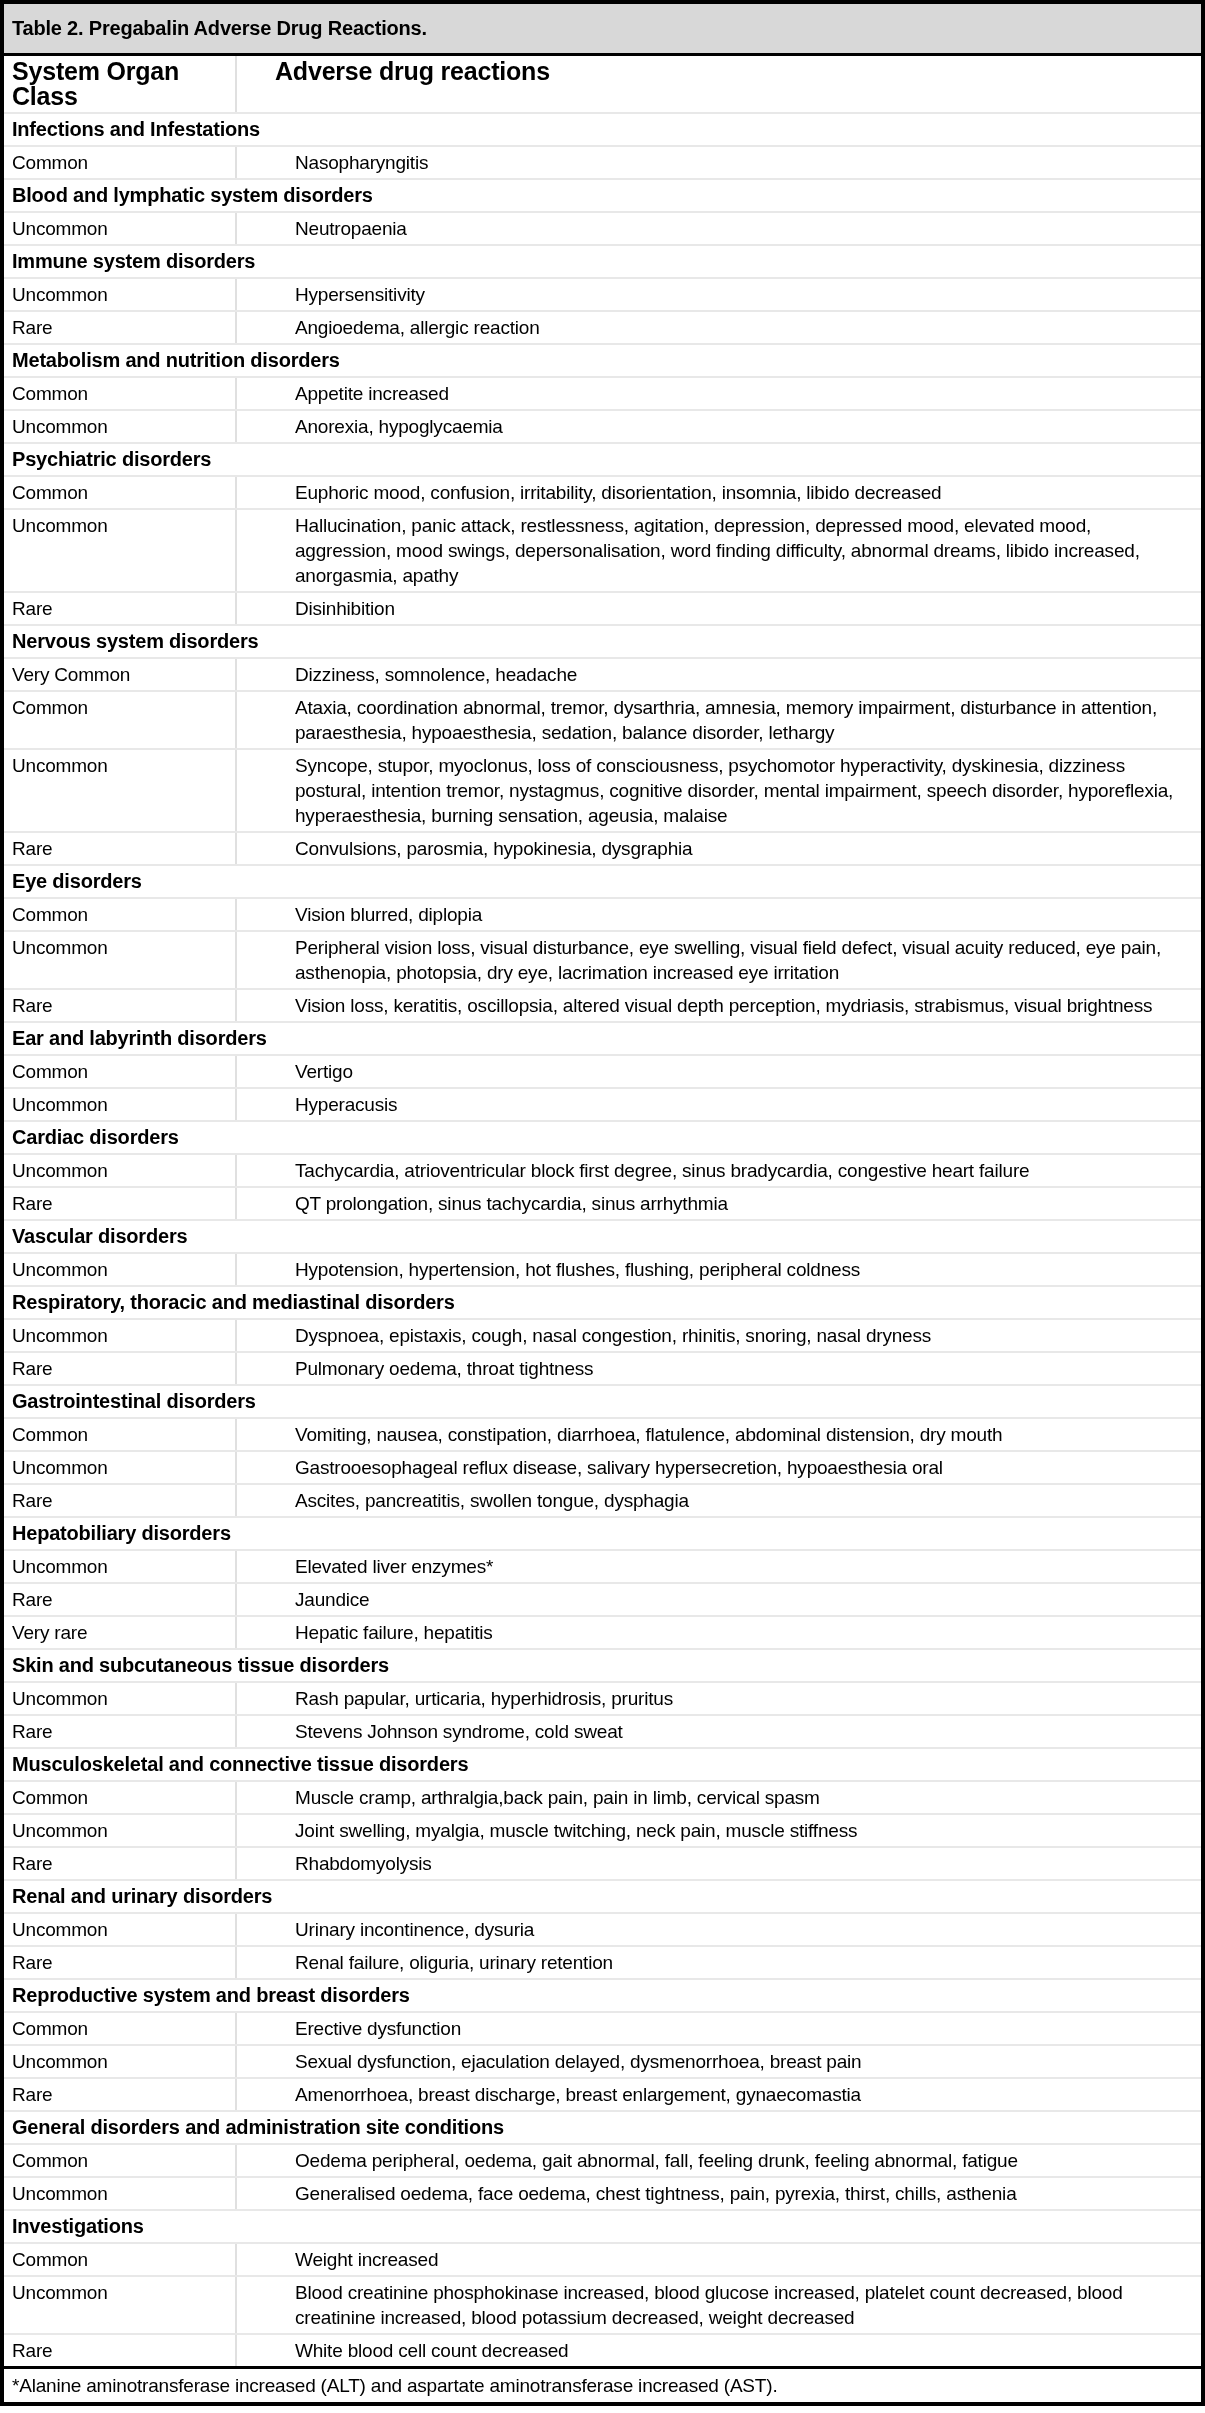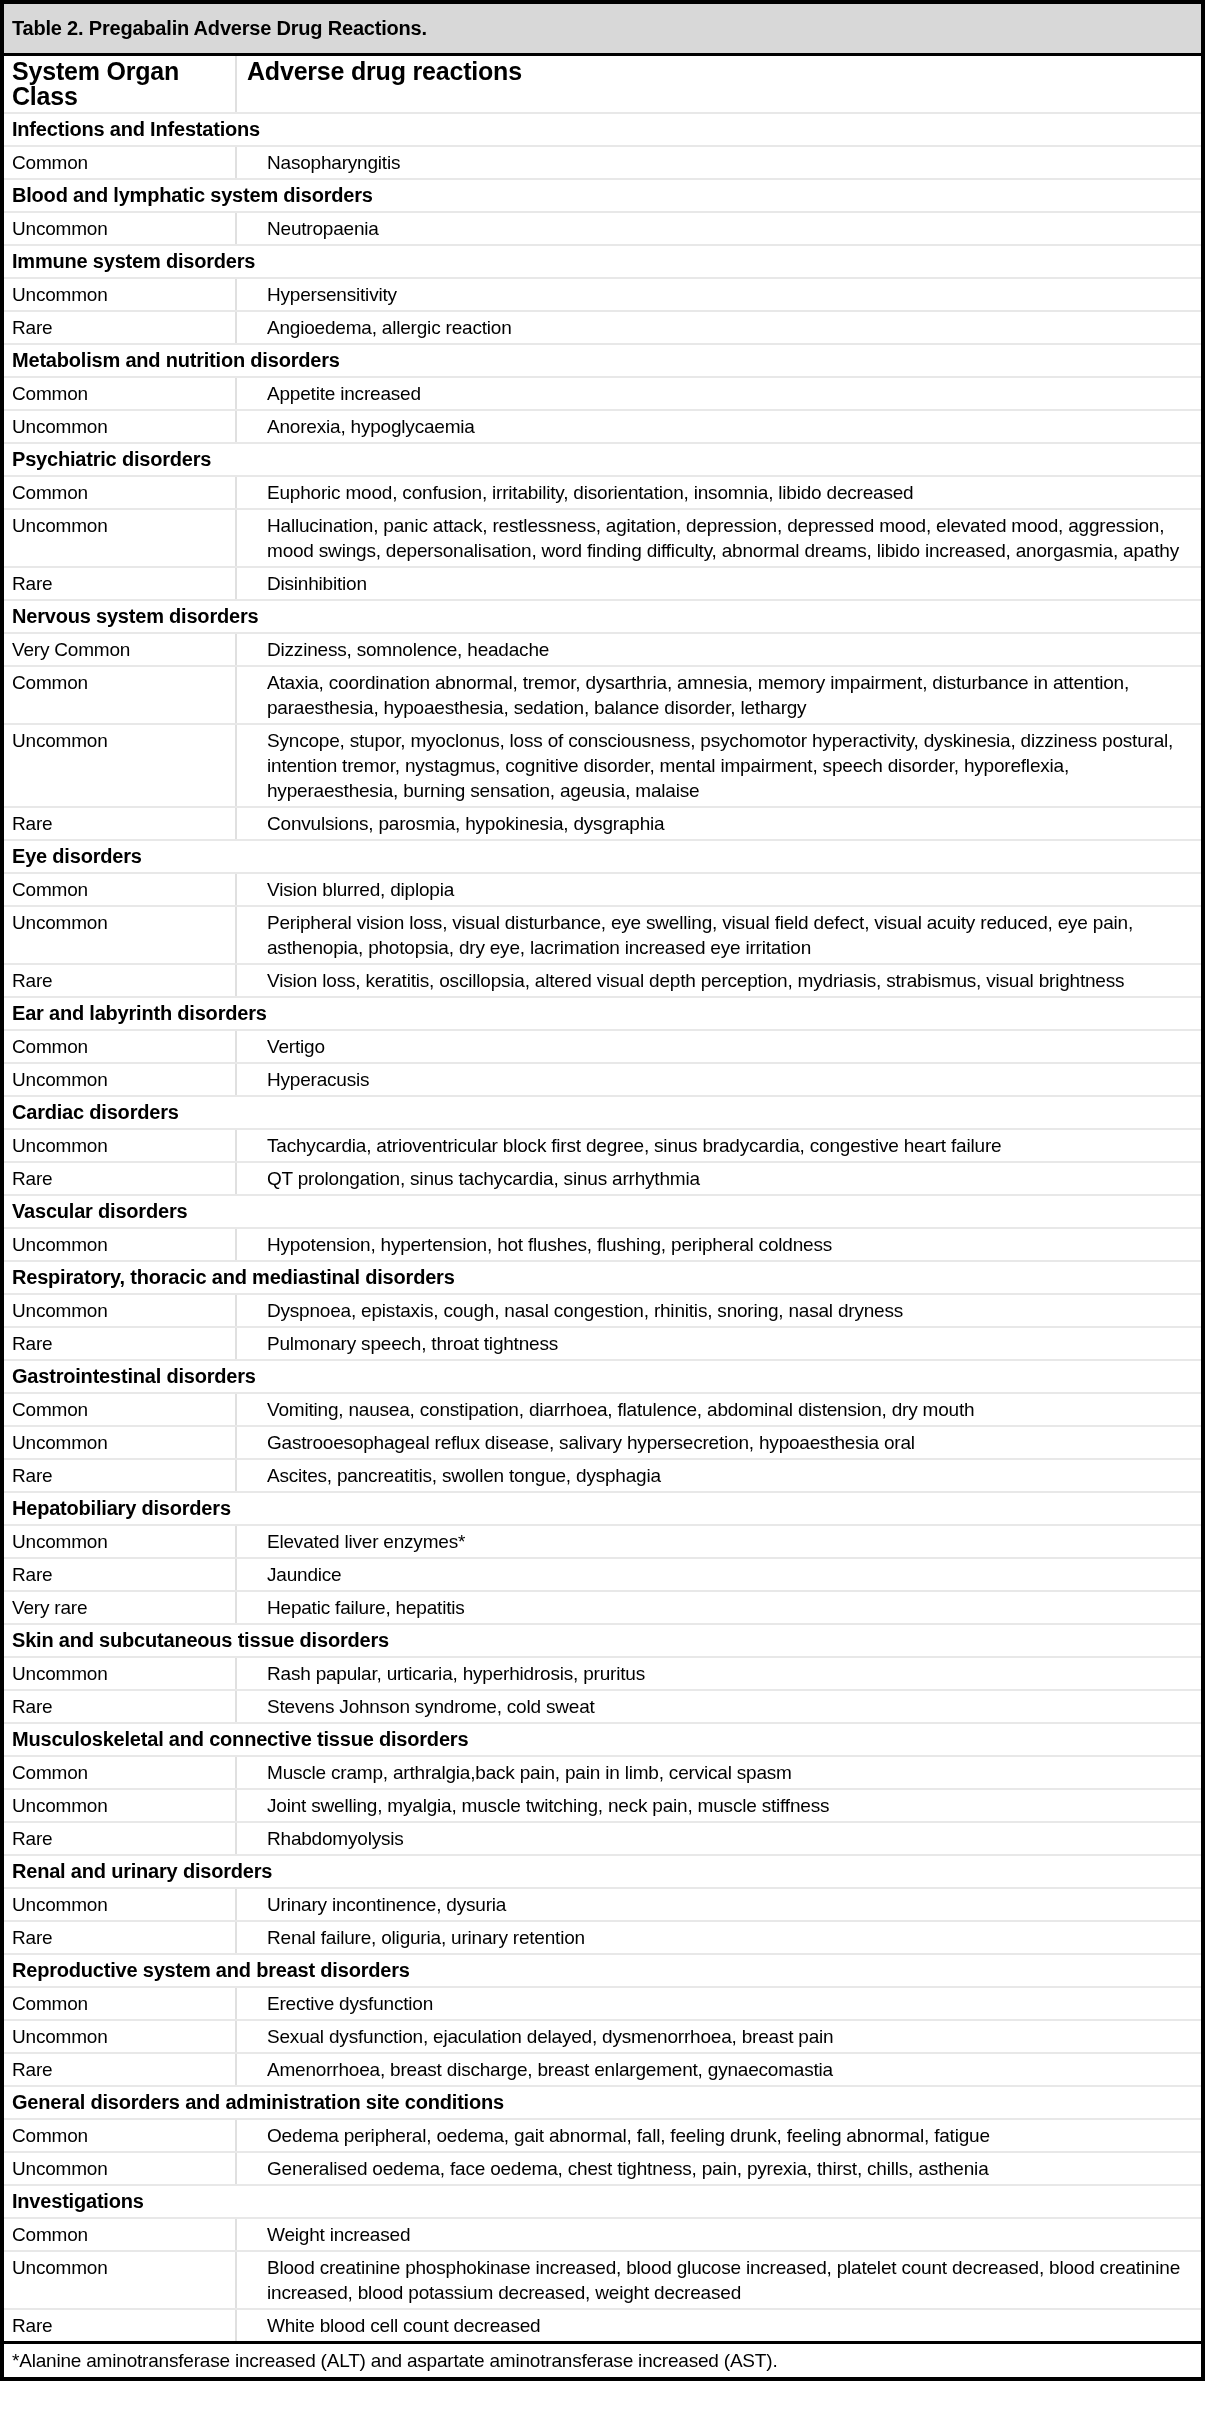--- a/index.html
+++ b/index.html
@@ -35,20 +35,21 @@
   .cell-left{
     width:233px;
     flex:0 0 233px;
     box-sizing:border-box;
     border-right:2px solid var(--divider);
     padding:3px 8px;
   }
   .cell-right{
     flex:1;
     padding:3px 10px;
+    margin-left:28px;
   }
   .section-row{
     font-weight:bold;
     font-size:20px;
     line-height:25px;
     padding:3px 8px;
     border-bottom:2px solid var(--line);
   }
   .data-row{
     display:flex;
@@ -169,21 +170,21 @@
         <div class="cell-left">Uncommon</div>
         <div class="cell-right">Hypotension, hypertension, hot flushes, flushing, peripheral coldness</div>
       </div>
       <div class="section-row">Respiratory, thoracic and mediastinal disorders</div>
       <div class="data-row">
         <div class="cell-left">Uncommon</div>
         <div class="cell-right">Dyspnoea, epistaxis, cough, nasal congestion, rhinitis, snoring, nasal dryness</div>
       </div>
       <div class="data-row">
         <div class="cell-left">Rare</div>
-        <div class="cell-right">Pulmonary speech, throat tightness</div>
+        <div class="cell-right">Pulmonary oedema, throat tightness</div>
       </div>
       <div class="section-row">Gastrointestinal disorders</div>
       <div class="data-row">
         <div class="cell-left">Common</div>
         <div class="cell-right">Vomiting, nausea, constipation, diarrhoea, flatulence, abdominal distension, dry mouth</div>
       </div>
       <div class="data-row">
         <div class="cell-left">Uncommon</div>
         <div class="cell-right">Gastrooesophageal reflux disease, salivary hypersecretion, hypoaesthesia oral</div>
       </div>

